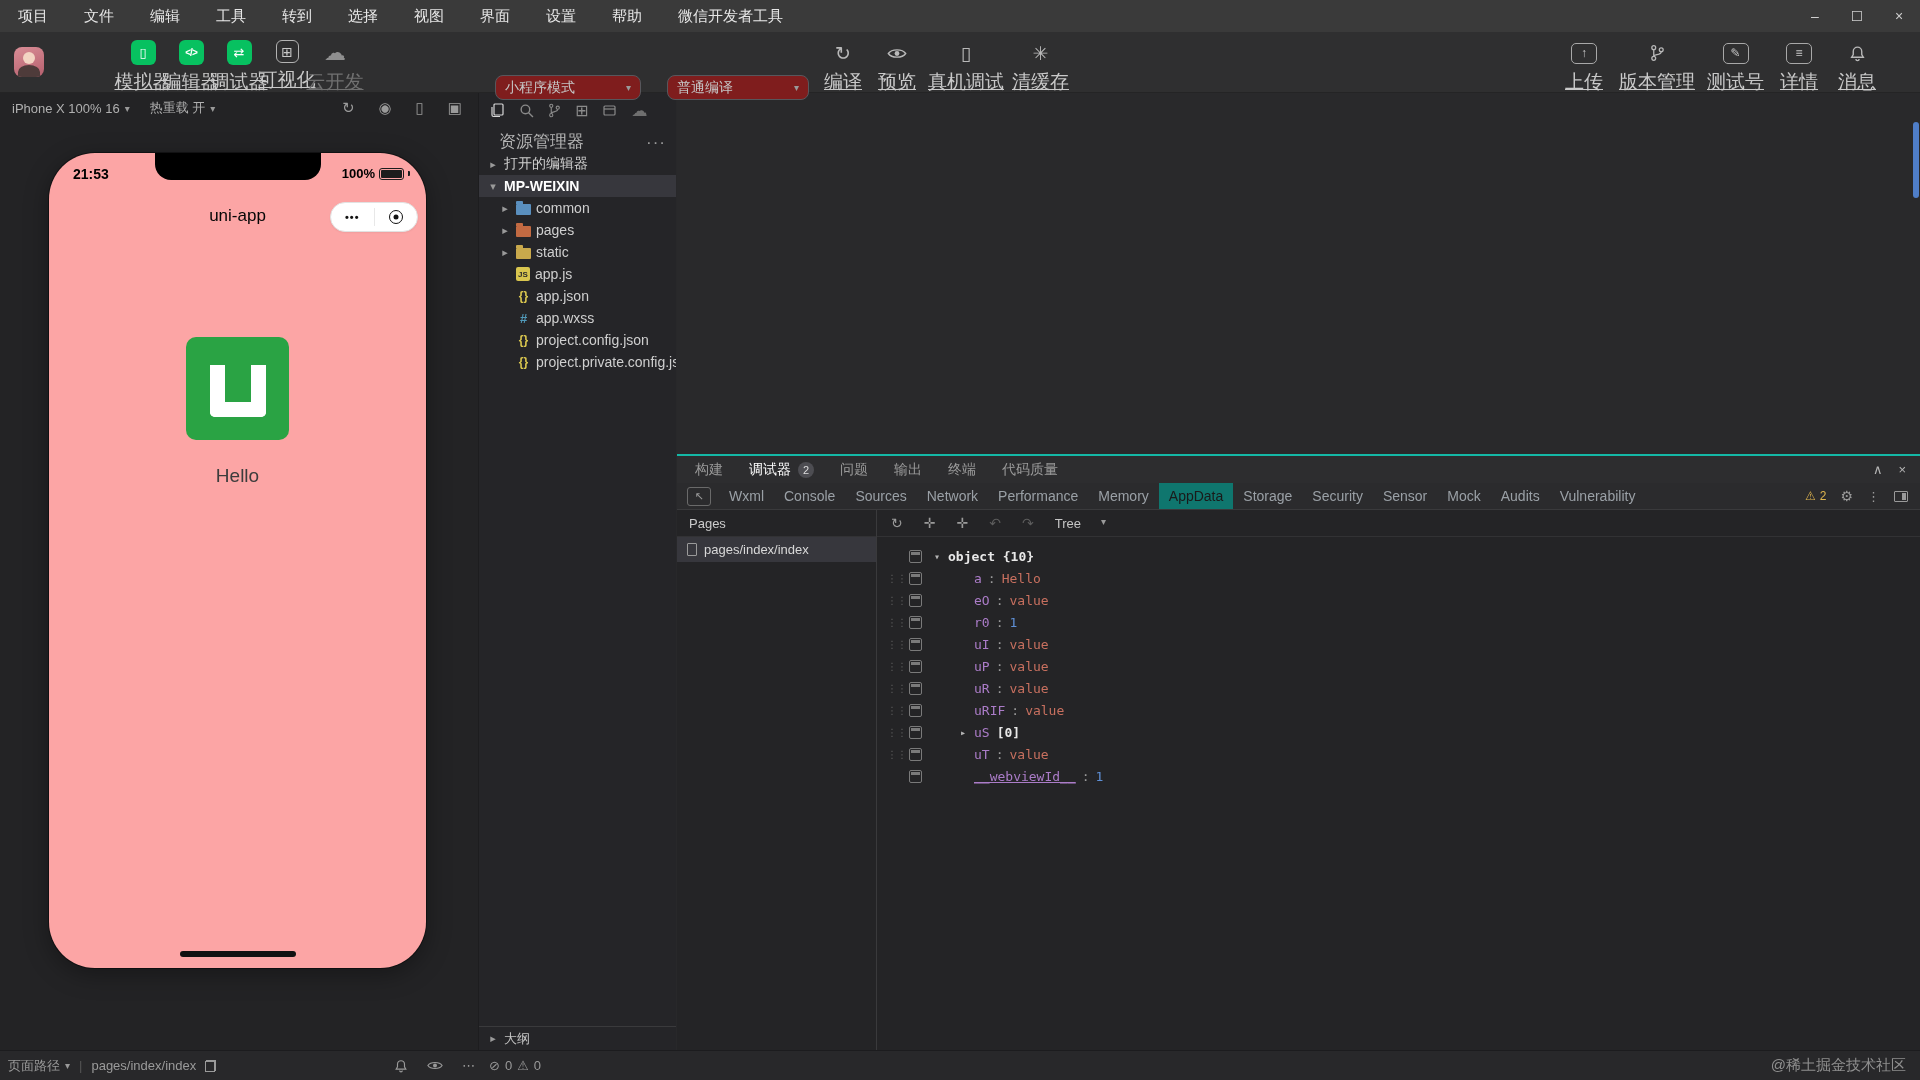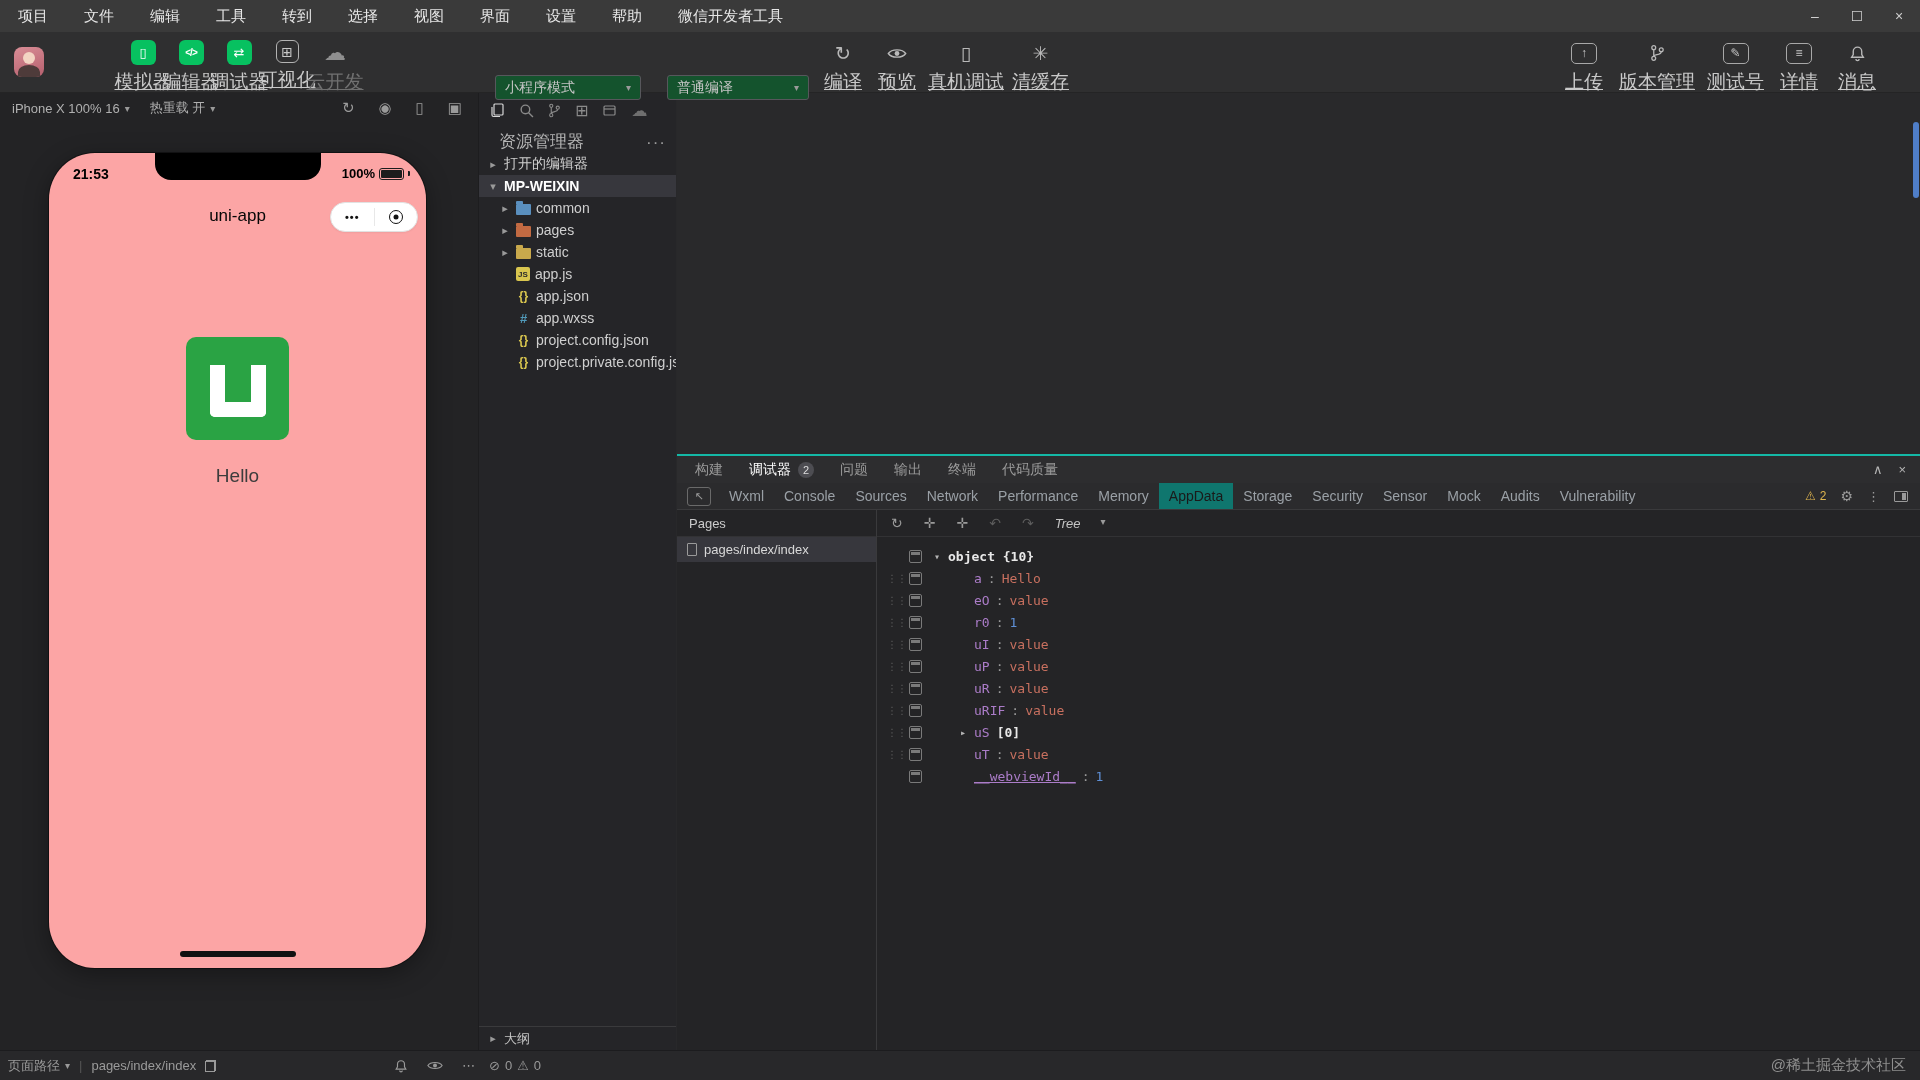--- a/index.html
+++ b/index.html
@@ -23,21 +23,21 @@
   .tb-group { position:absolute; top:8px; display:flex; }
   #tb-primary { left:119px; }
   .tb-btn { width:48px; display:flex; flex-direction:column; align-items:center; gap:4px; }
   .tb-ico { width:25px; height:25px; border-radius:6px; display:flex; align-items:center; justify-content:center; color:#fff; font-size:13px; }
   .tb-ico.green { background:#07c160; }
   .tb-ico.code { font-size:10px; font-weight:bold; letter-spacing:-1px; }
   .tb-ico.outline { width:23px; height:23px; border:1px solid #b3b3b3; color:#c9c9c9; background:none; font-size:14px; }
   .tb-ico.plain { background:none; color:#8f8f8f; font-size:22px; }
   .tb-label { font-size:19px; color:#c9c9c9; white-space:nowrap;text-decoration:underline; }
   .tb-btn.disabled .tb-label { color:#707070; }
-  .tb-select { position:absolute; top:43px; height:25px; background:#14532d; border:1px solid #57575c; border-radius:3px;
+  .tb-select { position:absolute; top:43px; height:25px; background:#7f1d1d; border:1px solid #57575c; border-radius:8px;
                color:#c5c5c5; font-size:14px; display:flex; align-items:center; justify-content:space-between; padding:0 9px; }
   #mode-select { left:495px; width:146px; }
   #compile-select { left:667px; width:142px; }
   .caret { color:#9a9a9a; font-size:10px; }
   #tb-actions { left:820px; gap:8px; }
   .tb-act { min-width:46px; display:flex; flex-direction:column; align-items:center; gap:3px; }
   .tb-act .aico { height:26px; display:flex; align-items:center; justify-content:center; color:#b9b9b9; font-size:19px; }
   #tb-right { right:40px; gap:12px; }
   .boxed { width:26px; height:21px; border:1.5px solid #a8a8a8; border-radius:5px; display:flex; align-items:center; justify-content:center; font-size:12px; color:#c9c9c9; }
 
@@ -114,21 +114,21 @@
   .dock { width:14px; height:11px; border:1px solid #9a9a9a; border-radius:1px; position:relative; }
   .dock::after { content:''; position:absolute; right:1px; top:1px; bottom:1px; width:4px; background:#9a9a9a; }
   #dt-body { flex:1; display:flex; min-height:0; }
   #pages-panel { width:200px; flex:none; border-right:1px solid #3a3a3c; }
   #pages-header { height:27px; display:flex; align-items:center; padding-left:12px; color:#cccccc; font-size:13px; border-bottom:1px solid #323234; }
   #pages-item { height:25px; background:#37373d; display:flex; align-items:center; gap:7px; padding-left:10px; color:#d8d8d8; font-size:13px; }
   .page-ico { width:10px; height:13px; border:1px solid #9a9a9a; border-radius:1px; flex:none; }
   #tree-pane { flex:1; display:flex; flex-direction:column; }
   #tree-toolbar { height:27px; flex:none; display:flex; align-items:center; gap:21px; padding-left:14px; color:#9a9a9a; font-size:14px; border-bottom:1px solid #323234; }
   .tt-dim { color:#5c5c5c; }
-  #tree-select { display:flex; align-items:flex-start; gap:20px; color:#c5c5c5; font-size:13px;font-style:italic; }
+  #tree-select { display:flex; align-items:flex-start; gap:20px; color:#c5c5c5; font-size:13px; }
   #tree-rows { padding-top:8px; }
   .ad-row { height:22px; display:flex; align-items:center; font-family:"DejaVu Sans Mono","Liberation Mono",monospace; font-size:13px; color:#cccccc; }
   .ad-handle { width:16px; flex:none; margin-left:10px; color:#5f5f5f; font-size:10px; letter-spacing:0; text-align:center; }
   .ad-handle.hide { visibility:hidden; }
   .ad-box { width:13px; height:13px; flex:none; border:1px solid #7a7a7a; border-radius:2px; margin-left:6px; position:relative; }
   .ad-box::after { content:''; position:absolute; left:1px; right:1px; top:1px; height:3px; background:#7a7a7a; }
   .ad-content { margin-left:12px; display:flex; align-items:center; }
   .ad-content.child { margin-left:52px; }
   .ad-content.child.witharrow { margin-left:38px; }
   .ad-arrow { width:14px; flex:none; color:#b5b5b5; font-size:10px; }

